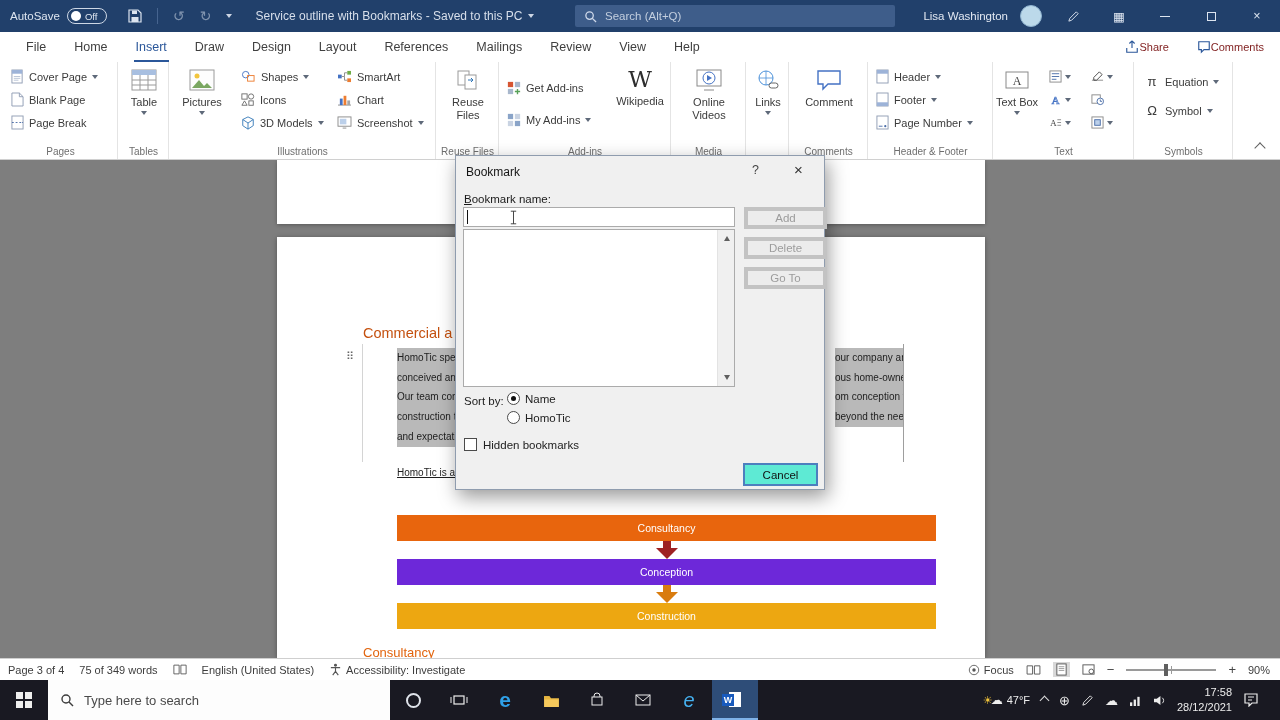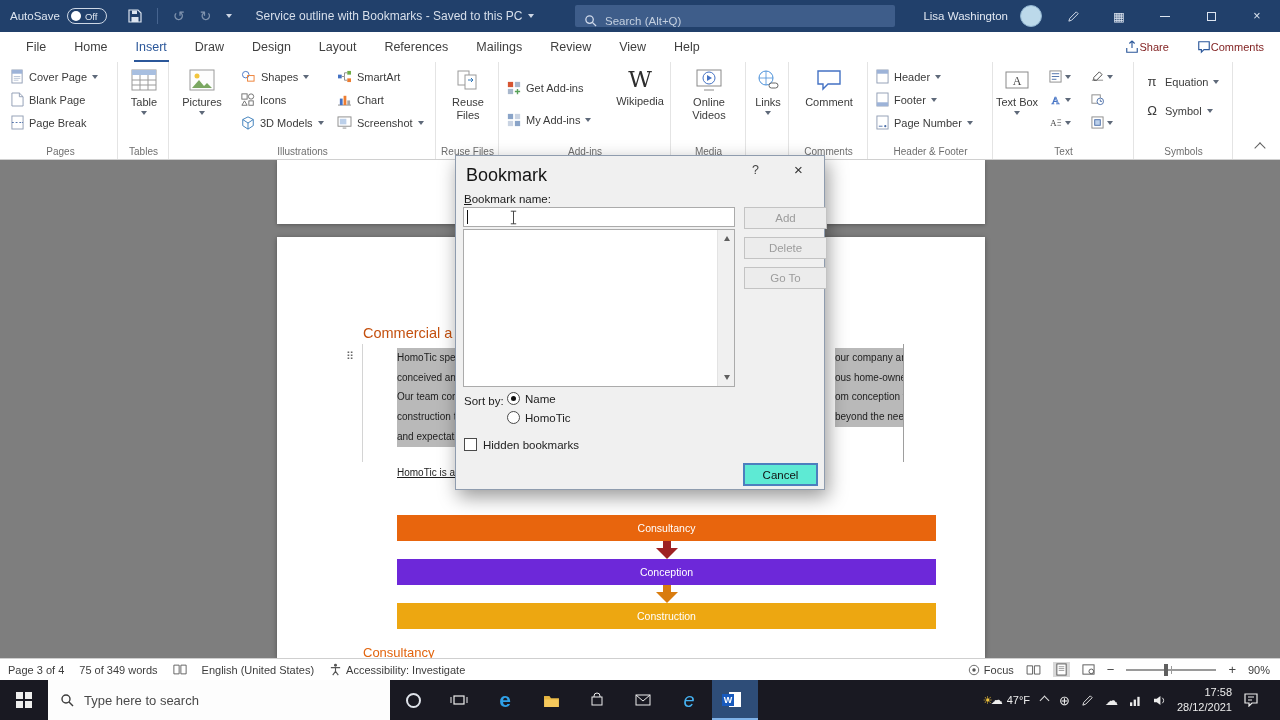--- a/index.html
+++ b/index.html
@@ -12,21 +12,21 @@
 #titlebar{position:absolute;left:0;top:0;width:1280px;height:32px;background:#21406b;color:#dde5f0;z-index:30}
 .tb-autosave{position:absolute;left:10px;top:0;height:32px;display:flex;align-items:center;gap:7px;font-size:11.5px}
 .tb-pill{width:40px;height:16px;border:1px solid #cdd7e5;border-radius:9px;display:flex;align-items:center;gap:4px;padding:0 3px}
 .tb-knob{width:10px;height:10px;border-radius:50%;background:#fff}
 .tb-off{font-size:9.5px;color:#dde5f0}
 .tb-qat{position:absolute;left:128px;top:0;height:32px;display:flex;align-items:center;gap:15px}
 .tb-ico{font-size:14px;color:#dde5f0;display:flex;align-items:center}
 .dim{opacity:.5}
 .tb-sep{width:1px;height:16px;background:#46648f}
 .tb-title{position:absolute;left:225px;top:0;width:340px;height:32px;display:flex;align-items:center;justify-content:center;gap:6px;font-size:12px;color:#d7dfeb;white-space:nowrap}
-.tb-search{position:absolute;left:575px;top:5px;width:320px;height:22px;background:#3e5d8a;border-radius:2px;display:flex;align-items:flex-end;gap:8px;padding:0 9px}
+.tb-search{position:absolute;left:575px;top:5px;width:320px;height:22px;background:#3e5d8a;border-radius:2px;display:flex;align-items:center;gap:8px;padding:0 9px}
 .tb-search input{flex:1;background:transparent;border:0;outline:0;font-size:11.5px;color:#e6ecf5}
 .tb-search input::placeholder{color:#c3cfdf}
 .tb-user{position:absolute;right:238px;top:0;height:32px;display:flex;align-items:center;gap:12px;font-size:11.5px;color:#e2e8f2}
 .tb-avatar{width:22px;height:22px;border-radius:50%;background:#bcd9ea;border:1px solid #8fb3cf}
 .tb-winbtns{position:absolute;right:0;top:0;height:32px;display:flex}
 .tb-wb{width:46px;height:32px;display:flex;align-items:center;justify-content:center;font-size:12.5px;color:#dde5f0}
 .minbar{width:10px;height:1px;background:#dde5f0}
 .restbox{width:9px;height:9px;border:1px solid #dde5f0}
 .car{width:0;height:0;border-left:3.5px solid transparent;border-right:3.5px solid transparent;border-top:4px solid #5e6979;display:inline-block}
 .car-light{border-top-color:#cdd6e4}
@@ -73,36 +73,36 @@
 .banner{position:absolute;left:120px;width:539px;height:26px;display:flex;align-items:center;justify-content:center;color:#fff;font-size:10.5px}
 .b1{top:278px}.b2{top:322px}.b3{top:366px}
 .darr{position:absolute;left:379px;width:22px;display:flex;flex-direction:column;align-items:center}
 .a1{top:304px}.a2{top:348px}
 .stem{width:8px;height:7px}
 .tri{width:0;height:0;border-left:11px solid transparent;border-right:11px solid transparent;border-top:11px solid #000}
 .doc-h2{position:absolute;left:86px;top:408px;font-size:13px;color:#e2640d}
 
 
 #dialog{position:absolute;left:455px;top:155px;width:370px;height:335px;background:#f0f0f0;border:1px solid #8f9cae;box-shadow:3px 7px 18px rgba(0,0,0,.4);z-index:60}
-.dg-title{position:absolute;left:10px;top:9px;font-size:18px;color:#151515}
+.dg-title{position:absolute;left:10px;top:9px;font-size:12px;color:#151515}
 .dg-help{position:absolute;left:296px;top:7px;font-size:12.5px;color:#444}
 .dg-close{position:absolute;left:338px;top:5px;font-size:15px;color:#333}
 .dg-label{position:absolute;left:8px;top:37px;font-size:11.5px;color:#1a1a1a}
 .dg-label span:first-child{text-decoration:underline}
 .dg-inputwrap{position:absolute;left:7px;top:51px;width:272px;height:20px;background:#fff;border:1px solid #ababab}
 .dg-input{position:absolute;inset:0;border:0;outline:0;font-size:11.5px;padding:2px 4px;background:transparent;caret-color:transparent}
 .dg-caret{position:absolute;left:3px;top:2px;width:1px;height:14px;background:#111}
 .dg-ibeam{position:absolute;left:45px;top:2px}
 .dg-list{position:absolute;left:7px;top:73px;width:272px;height:158px;background:#fff;border:1px solid #ababab}
 .dg-scroll{position:absolute;right:0;top:0;width:17px;height:100%;background:#f0f0f0;border-left:1px solid #e3e3e3}
 .dg-sb-btn{position:absolute;left:0;width:17px;height:17px;display:flex;align-items:center;justify-content:center}
 .dg-sb-btn.bottom{bottom:0}
 .tri-up{width:0;height:0;border-left:3.5px solid transparent;border-right:3.5px solid transparent;border-bottom:5px solid #5f5f5f}
 .tri-down{width:0;height:0;border-left:3.5px solid transparent;border-right: 3.5px solid transparent;border-top:5px solid #5f5f5f}
-.dg-btn{position:absolute;width:83px;height:22px;font-size:11.5px;display:flex;align-items:center;justify-content:center;background:#e1e1e1;border:1px solid #4c1d95;color:#111}
+.dg-btn{position:absolute;width:83px;height:22px;font-size:11.5px;display:flex;align-items:center;justify-content:center;background:#e1e1e1;border:4px solid #4c1d95;color:#111}
 .dg-btn.disabled{background:#ececec;border-color:#c3c3c3;color:#9c9c9c}
 .b-add{left:288px;top:51px}.b-del{left:288px;top:81px}.b-goto{left:288px;top:111px}
 .b-cancel{left:287px;top:307px;width:75px;height:23px;background:#5eead4;border:2px solid #4d7fbe}
 .dg-sort{position:absolute;left:8px;top:239px;font-size:11.5px}
 .dg-radio{position:absolute;display:flex;align-items:center;gap:5px;font-size:11.5px}
 .r-name{left:51px;top:236px}.r-loc{left:51px;top:255px}
 .radio{width:13px;height:13px;border:1px solid #4a4a4a;border-radius:50%;background:#fff;display:flex}
 .radio.checked::after{content:"";width:5px;height:5px;background:#111;border-radius:50%;margin:auto}
 .dg-check{position:absolute;left:8px;top:282px;display:flex;align-items:center;gap:6px;font-size:11.5px}
 .checkbox{width:13px;height:13px;border:1px solid #4a4a4a;background:#fff}

